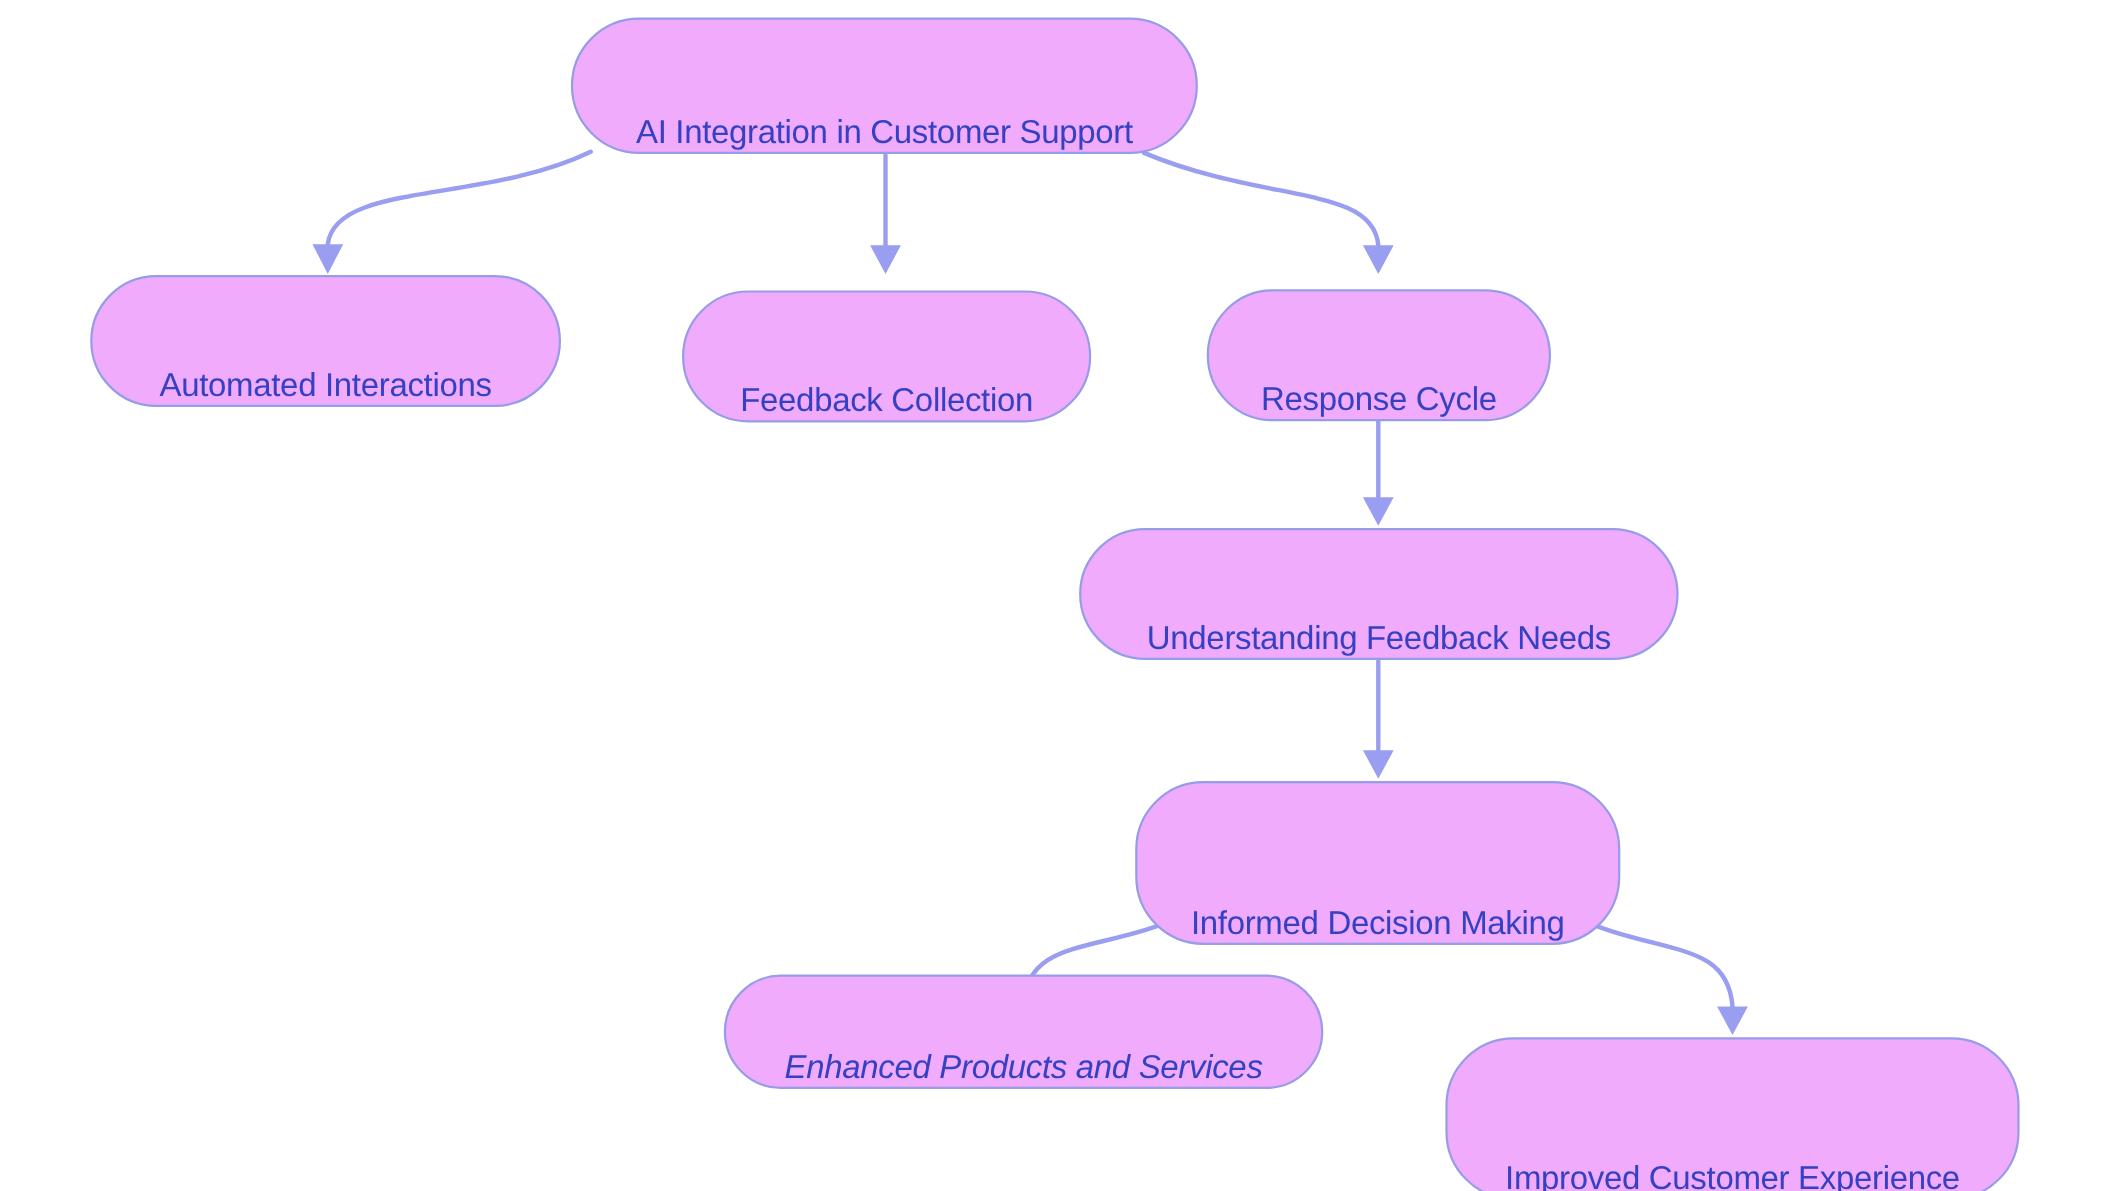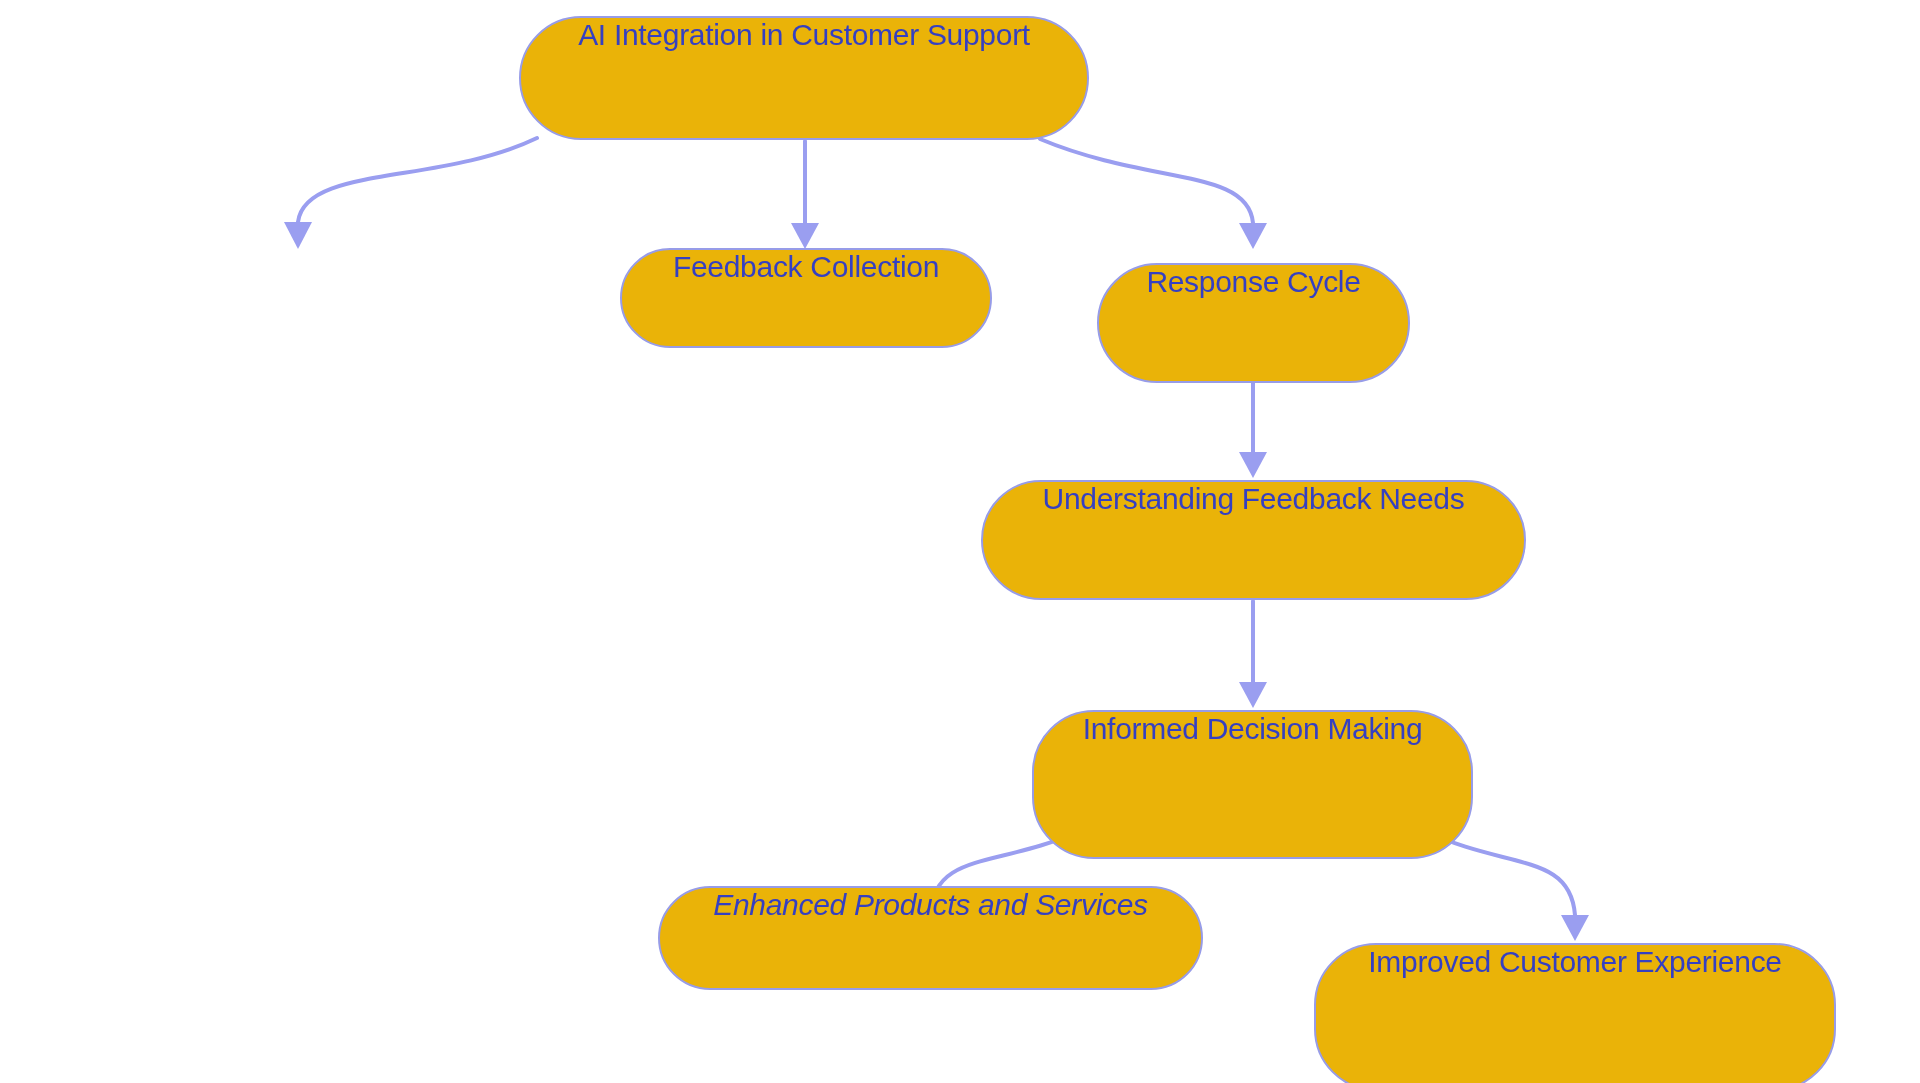--- a/index.html
+++ b/index.html
@@ -18,40 +18,40 @@
   #edge-layer {
     position: absolute;
     left: 0;
     top: 0;
     width: 1920px;
     height: 1083px;
   }
   .node {
     position: absolute;
     box-sizing: border-box;
-    background: #eab308;
+    background: #f0abfc;
     border: 2px solid #979ce8;
     border-radius: 62px;
     display: flex;
-    align-items: flex-start;
+    align-items: flex-end;
     justify-content: center;
     text-align: center;
   }
   .node .label {
     color: #3540c2;
     font-size: 30px;
     letter-spacing: -0.3px;
     line-height: 1.15;
     padding: 0 20px;
     white-space: nowrap;
   }
   
   .n-root      { left: 519px;  top: 16px;  width: 570px; height: 124px; }
   .n-auto      { left: 82px;   top: 250px; width: 428px; height: 120px; }
-  .n-feedback  { left: 620px;  top: 248px; width: 372px; height: 100px; }
+  .n-feedback  { left: 620px;  top: 264px; width: 372px; height: 120px; }
   .n-response  { left: 1097px; top: 250px; width: 313px; height: 120px; margin-top: 13px; }
   .n-under     { left: 981px;  top: 480px; width: 545px; height: 120px; }
   .n-informed  { left: 1032px; top: 710px; width: 441px; height: 149px; }
   .n-enhanced  { left: 658px;  top: 886px; width: 545px; height: 104px; font-style: italic; }
   .n-improved  { left: 1314px; top: 943px; width: 522px; height: 148px; }
 </style>
 </head>
 <body>
 
 <div id="canvas">
@@ -91,20 +91,23 @@
     <g>
       <path d="M 1423 830 C 1506 870, 1570 852, 1575 915" fill="none" stroke-width="4" stroke-linecap="round" stroke="#9a9ef0"></path>
       <polygon points="1561,915 1589,915 1575,941" fill="#9a9ef0"></polygon>
     </g>
   </svg>
 
   <div class="node n-root">
     <span class="label">AI Integration in Customer Support</span>
   </div>
 
+  <div class="node n-auto">
+    <span class="label">Automated Interactions</span>
+  </div>
 
   <div class="node n-feedback">
     <span class="label">Feedback Collection</span>
   </div>
 
   <div class="node n-response">
     <span class="label">Response Cycle</span>
   </div>
 
   <div class="node n-under">

